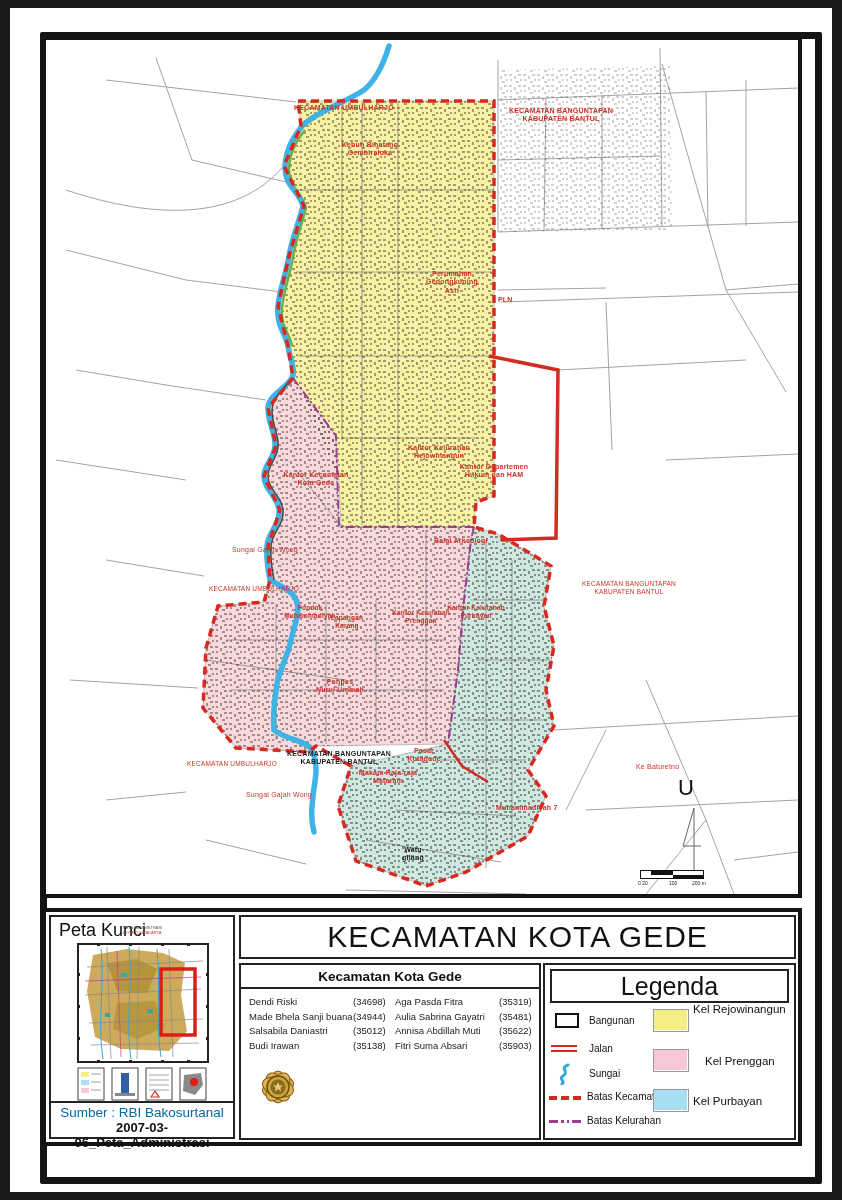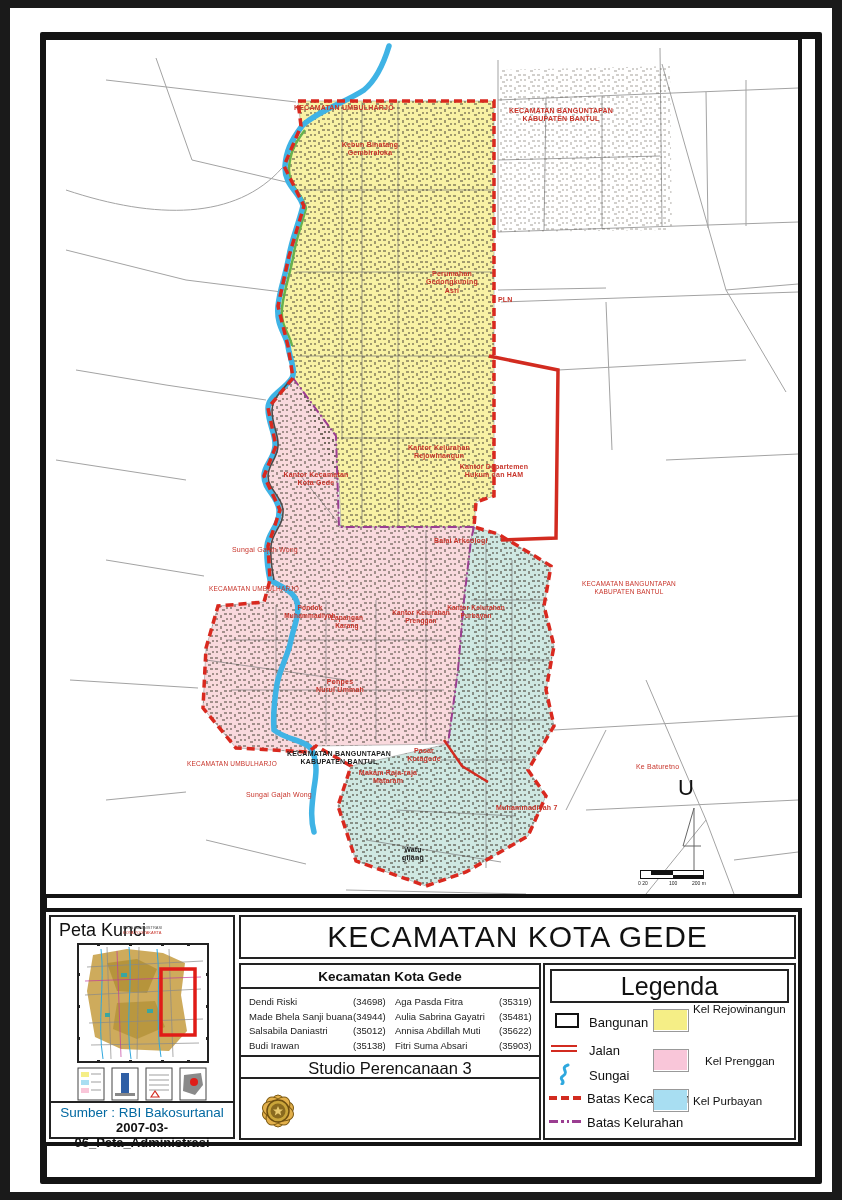--- a/index.html
+++ b/index.html
@@ -46,21 +46,21 @@
   .mid-cell { position:absolute; left:193px; top:51px; width:302px; height:177px; border:2px solid #222; }
   .grp-hd { height:24px; border-bottom:2px solid #222; text-align:center; font-weight:700; font-size:13.5px; padding-top:4px; color:#111; }
   .names-grid { display:grid; grid-template-columns:104px 42px 104px 42px; padding:6px 4px 2px 8px; font-size:9.5px; color:#222; line-height:14.5px; }
   .studio-row { height:24px; border-top:2px solid #222; border-bottom:2px solid #222; text-align:center; font-size:16.5px; padding-top:2px; color:#111; }
   .inst-row { display:flex; align-items:center; height:64px; }
   .logo-box { width:58px; margin-left:8px; flex:none; }
   .inst-text { flex:1; text-align:center; font-size:9.5px; font-weight:700; color:#111; line-height:1.28; padding-right:10px; }
 
   .legend-cell { position:absolute; left:497px; top:51px; width:253px; height:177px; border:2px solid #222; }
   .lg-hd { position:absolute; left:5px; right:5px; top:4px; height:34px; border:2px solid #222; text-align:center; font-size:25px; font-weight:400; color:#111; line-height:30px; }
-  .lg-item-label { position:absolute; font-size:13px; color:#111; }
+  .lg-item-label { position:absolute; font-size:10px; color:#111; }
   .lg-swatch { position:absolute; width:36px; height:23px; border:1.5px solid #999; }
   .lg-area-label { position:absolute; font-size:11.5px; color:#111; }
   .ic-bangunan { position:absolute; width:24px; height:15px; border:2.5px solid #111; background:#fff; }
   .ic-jalan { position:absolute; width:26px; height:7px; border-top:2.5px solid #d22b20; border-bottom:2.5px solid #d22b20; }
   .ic-dash { position:absolute; display:flex; gap:4px; }
   .ic-dash i { width:8px; height:4px; background:#d22b20; }
   .ic-dashdot { position:absolute; display:flex; gap:3px; align-items:center; }
   .ic-dashdot i.d { width:9px; height:3px; background:#9b3d91; }
   .ic-dashdot i.o { width:2.5px; height:2.5px; background:#9b3d91; }
 </style>
@@ -345,21 +345,20 @@
         <div>(35481)</div>
         <div>Salsabila Daniastri</div>
         <div>(35012)</div>
         <div>Annisa Abdillah Muti</div>
         <div>(35622)</div>
         <div>Budi Irawan</div>
         <div>(35138)</div>
         <div>Fitri Suma Absari</div>
         <div>(35903)</div>
       </div>
-      <div class="studio-row">Studio Perencanaan 3</div>
       <div class="inst-row">
         <svg class="logo-box" width="58" height="56" viewBox="0 0 58 56">
           <g transform="translate(29,28)">
             <g fill="#e3b04b" stroke="#7c5a14" stroke-width="1">
               <ellipse rx="9" ry="16" transform="rotate(0)"></ellipse>
               <ellipse rx="9" ry="16" transform="rotate(72)"></ellipse>
               <ellipse rx="9" ry="16" transform="rotate(144)"></ellipse>
               <ellipse rx="9" ry="16" transform="rotate(216)"></ellipse>
               <ellipse rx="9" ry="16" transform="rotate(288)"></ellipse>
             </g>

